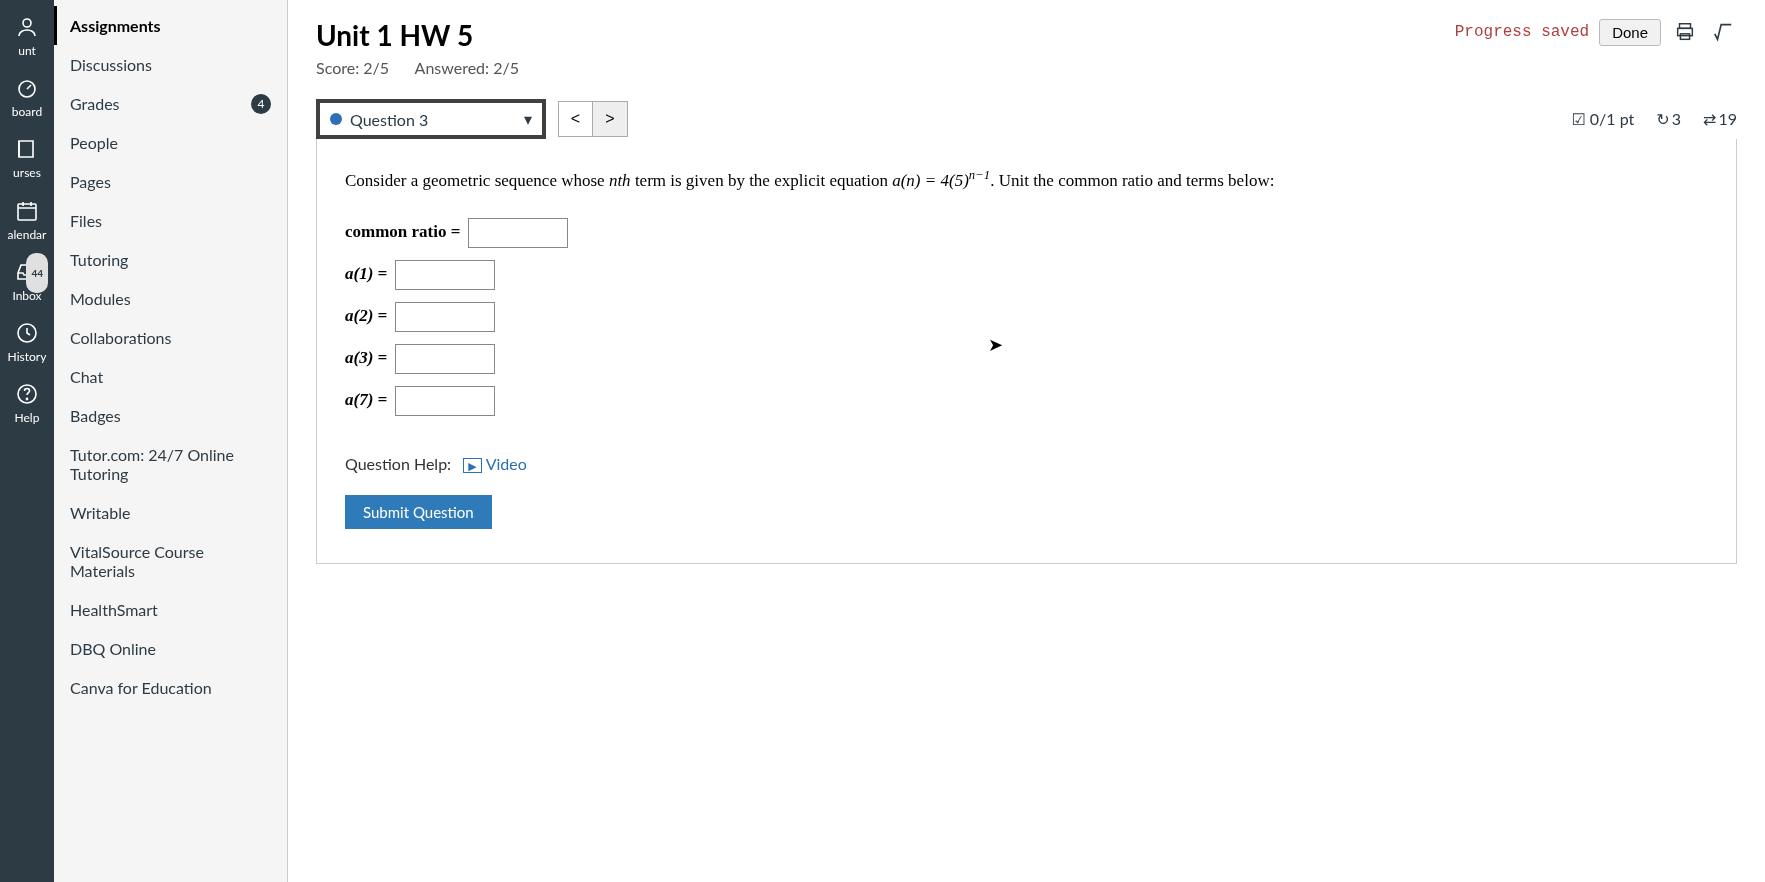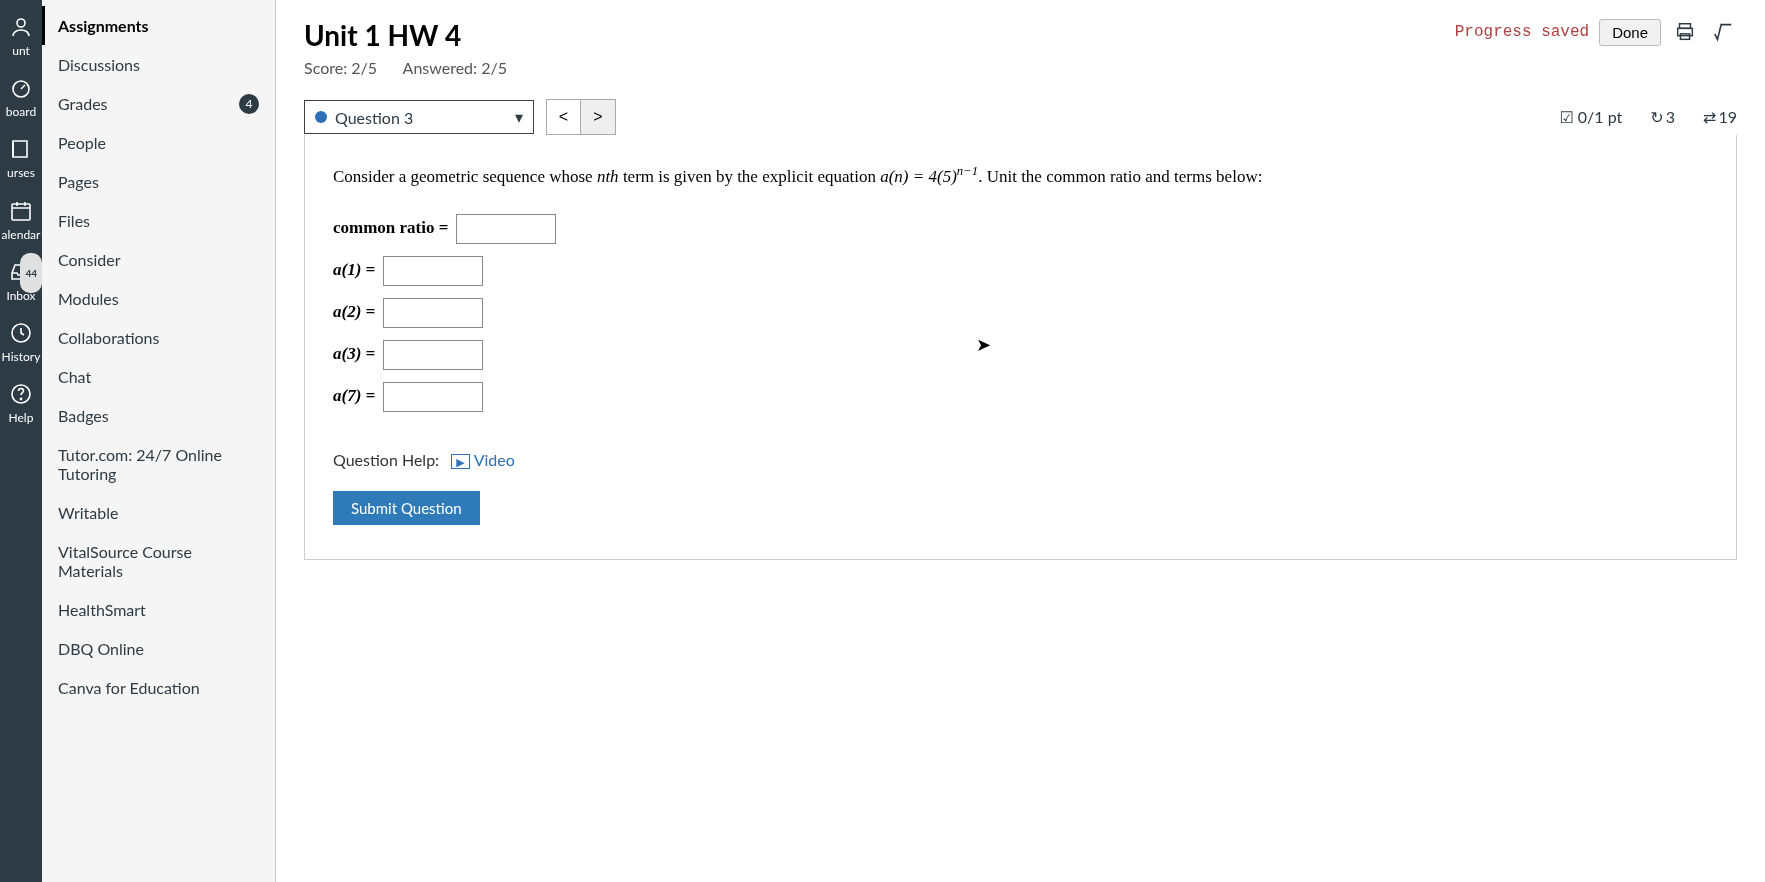--- a/index.html
+++ b/index.html
@@ -8,21 +8,21 @@
       background: #f5f5f5;
       color: #2d3b45;
       overflow: hidden;
       width: 1765px;
       height: 882px;
     }
     .app { display: flex; height: 100%; }
 
     
     .global-nav {
-      width: 42px;
+      width: 54px;
       background: #2d3b45;
       color: #fff;
       display: flex;
       flex-direction: column;
       align-items: center;
       padding-top: 4px;
       font-size: 12px;
     }
     .gnav-item {
       width: 54px;
@@ -85,34 +85,34 @@
       background:#f1f1f1; border:1px solid #bbb; padding:4px 12px;
       font-size:15px; cursor:pointer; border-radius:3px;
     }
     .icon-btn { width:28px; height:28px; display:flex; align-items:center; justify-content:center; cursor:pointer; }
 
     .question-bar {
       display:flex; align-items:center; margin-top: 22px; gap:12px;
     }
     .question-select {
       display:flex; align-items:center; gap:8px;
-      border:1px solid #404040; padding:6px 10px; background:#fff;
+      border:4px solid #404040; padding:6px 10px; background:#fff;
       font-size:16px; cursor:pointer; min-width: 230px;
     }
     .blue-dot { width:12px; height:12px; border-radius:50%; background:#2f6fb7; }
     .caret-down { margin-left:auto; }
     .nav-arrows { display:flex; border:1px solid #aaa; }
     .nav-arrows button {
       width:34px; height:34px; background:#fff; border:none; cursor:pointer;
       font-size:16px; border-right:1px solid #aaa;
     }
     .nav-arrows button:last-child { border-right:none; background:#eee; }
 
     .points-info {
-      margin-left:auto; display:flex; align-items:center; gap:28px;
+      margin-left:auto; display:flex; align-items:center; gap:22px;
       font-size:16px; color:#2d3b45;
     }
     .check-icon::before { content:"☑"; margin-right:4px; }
     .retry-icon::before { content:"↻"; margin-right:2px; }
     .loop-icon::before { content:"⇄"; margin-right:2px; }
 
     .question-body {
       border:1px solid #ccc; border-top:none;
       margin-top: 0; padding: 26px 28px 34px;
       font-size: 17px; color:#000; line-height:1.7;
@@ -217,37 +217,37 @@
     </div>
   </nav>
 
   <nav class="course-nav">
     <a class="active"><span>Assignments</span></a>
     <a><span>Discussions</span></a>
     <a><span>Grades</span><span class="nav-badge">4</span></a>
     <a><span>People</span></a>
     <a><span>Pages</span></a>
     <a><span>Files</span></a>
-    <a><span>Consider</span></a>
+    <a><span>Tutoring</span></a>
     <a><span>Modules</span></a>
     <a><span>Collaborations</span></a>
     <a><span>Chat</span></a>
     <a><span>Badges</span></a>
     <a><span>Tutor.com: 24/7 Online Tutoring</span></a>
     <a><span>Writable</span></a>
     <a><span>VitalSource Course Materials</span></a>
     <a><span>HealthSmart</span></a>
     <a><span>DBQ Online</span></a>
     <a><span>Canva for Education</span></a>
   </nav>
 
   <main class="main">
     <div class="hw-header">
       <div>
-        <div class="hw-title">Unit 1 HW 4</div>
+        <div class="hw-title">Unit 1 HW 5</div>
         <div class="hw-sub">
           <span>Score: 2/5</span>
           <span>Answered: 2/5</span>
         </div>
       </div>
       <div class="hw-toolbar">
         <span class="progress-saved">Progress saved</span>
         <button class="done-btn">Done</button>
         <span class="icon-btn">
           <svg viewBox="0 0 24 24" width="22" height="22" fill="none" stroke="#2d3b45" stroke-width="1.6">

